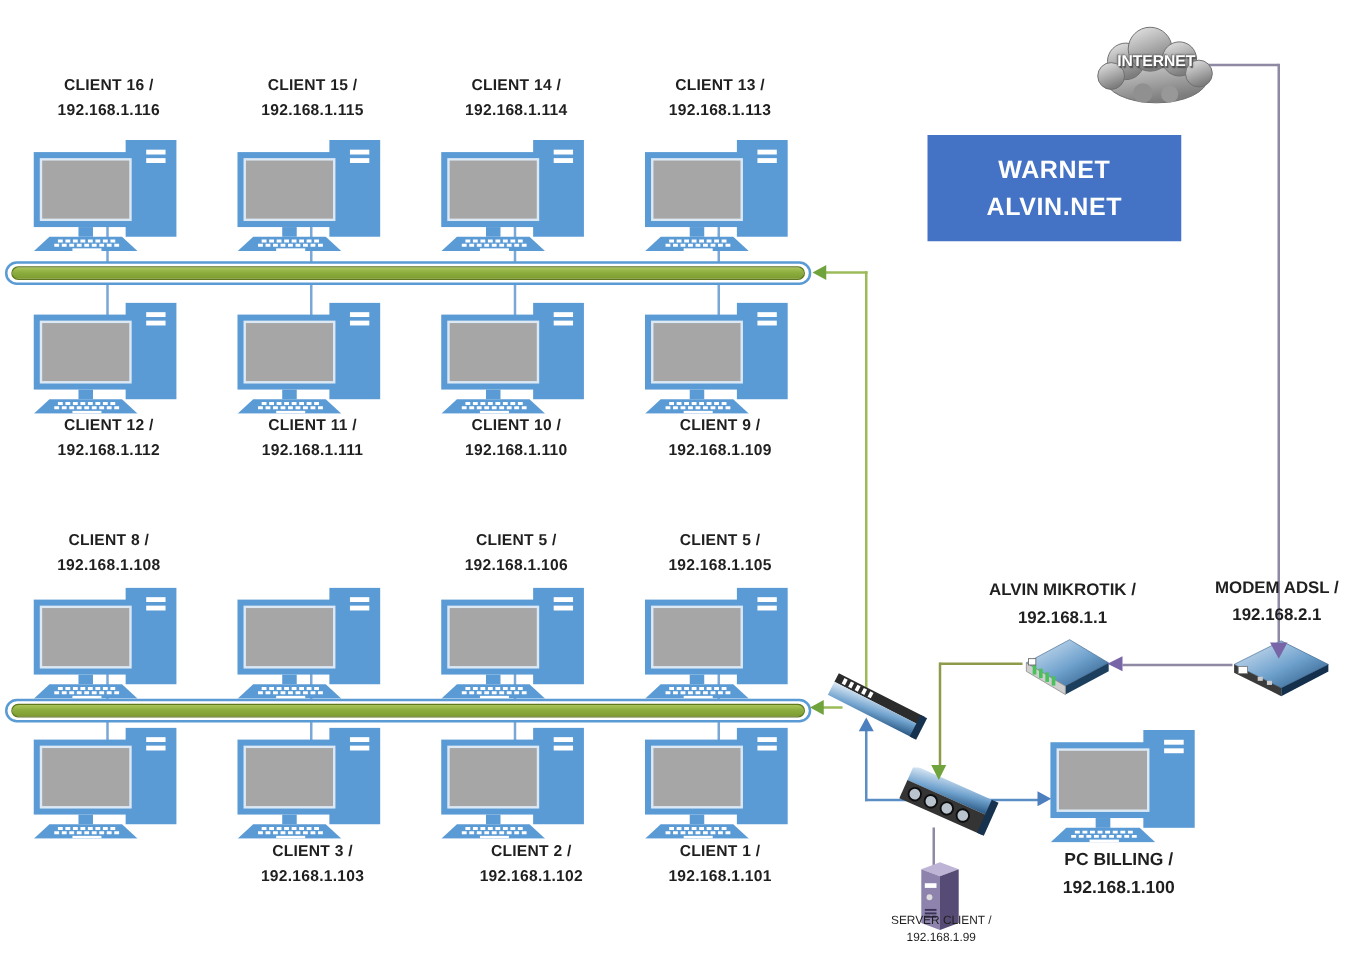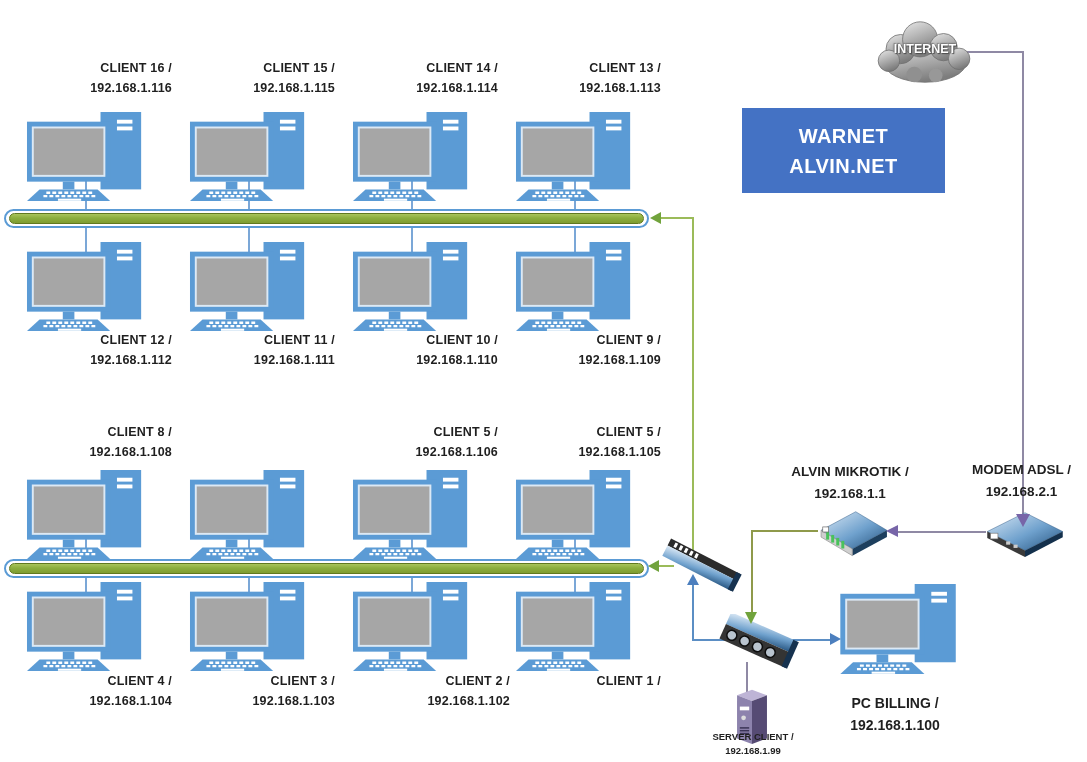--- a/index.html
+++ b/index.html
@@ -6,25 +6,25 @@
     --client_blue:#5B9BD5; --screen_gray:#A6A6A6; --banner_blue:#4472C4;
     --bus_green:#8CAE3E; --bus_green_dark:#60791F; --bus_outline:#5B9BD5;
     --line_green:#9BBB59; --line_olive:#8F9A4B; --line_blue:#5B8EC4;
     --line_blue_light:#7BA7D7; --line_purple:#8F89A4;
     --arrow_green:#71A33C; --arrow_blue:#4C7FBE; --arrow_purple:#7765A8;
     --text:#1F1F1F;
   }
   html,body{margin:0;padding:0;background:#fff}
   #canvas{position:relative;width:1087px;height:762px;background:#fff;overflow:hidden;
           font-family:"Liberation Sans",sans-serif;}
-  .lbl{position:absolute;width:170px;text-align:right;font-weight:bold;font-size:12.5px;
+  .lbl{position:absolute;width:170px;text-align:center;font-weight:bold;font-size:12.5px;
        line-height:20px;color:var(--text);z-index:5;letter-spacing:.2px}
   .dlbl{position:absolute;text-align:center;font-weight:bold;font-size:13.5px;line-height:22px;
         color:var(--text);z-index:5}
-  .slbl{position:absolute;text-align:center;font-weight:bold;font-size:9.5px;line-height:14px;
+  .slbl{position:absolute;text-align:center;font-weight:normal;font-size:9.5px;line-height:14px;
         color:var(--text);z-index:5}
   .plbl{position:absolute;text-align:center;font-weight:bold;font-size:14px;line-height:22px;
         color:var(--text);z-index:5}
   .icon{position:absolute;z-index:3}
   .dev{position:absolute;z-index:4}
   .pcb{fill:var(--client_blue)}
   .line{position:absolute;z-index:2}
   .cline{position:absolute;width:2px;background:var(--line_blue_light);z-index:3}
   .bus{position:absolute;left:4px;width:645px;height:19px;border:2px solid var(--bus_outline);
        border-radius:10px;background:#fff;box-sizing:border-box;z-index:4}
@@ -256,43 +256,40 @@
       <div>CLIENT 5 /</div>
       <div>192.168.1.105</div>
     </div>
   <svg class="icon" style="left:512px;top:470px" width="126" height="89">
       <use href="#pc-icon"></use>
     </svg>
 
   <svg class="icon" style="left:23px;top:582px" width="126" height="89">
       <use href="#pc-icon"></use>
     </svg>
-  <div class="lbl" style="left:2px;top:671px">
-      <div>CLIENT 4 /</div>
-      <div>192.168.1.104</div>
-    </div>
   <svg class="icon" style="left:186px;top:582px" width="126" height="89">
       <use href="#pc-icon"></use>
     </svg>
   <div class="lbl" style="left:165px;top:671px">
       <div>CLIENT 3 /</div>
       <div>192.168.1.103</div>
     </div>
   <svg class="icon" style="left:349px;top:582px" width="126" height="89">
       <use href="#pc-icon"></use>
     </svg>
   <div class="lbl" style="left:340px;top:671px">
       <div>CLIENT 2 /</div>
       <div>192.168.1.102</div>
     </div>
   <svg class="icon" style="left:512px;top:582px" width="126" height="89">
       <use href="#pc-icon"></use>
     </svg>
   <div class="lbl" style="left:491px;top:671px">
       <div>CLIENT 1 /</div>
+      <div>192.168.1.101</div>
     </div>
 
   <svg class="dev" style="left:872px;top:14px" width="106" height="78">
       <use href="#cloud-icon"></use>
     </svg>
   <div id="cloud-label">INTERNET</div>
   <div id="banner">
     <div>WARNET</div>
     <div>ALVIN.NET</div>
   </div>
@@ -352,18 +349,18 @@
       <use href="#server-icon"></use>
     </svg>
   <div class="slbl" style="left:688px;top:730px;width:130px">
     <div>SERVER CLIENT  /</div>
     <div>192.168.1.99</div>
   </div>
 
   <svg class="icon" style="left:836px;top:584px;z-index:4" width="128" height="90">
       <use href="#pc-icon"></use>
     </svg>
-  <div class="plbl" style="left:810px;top:692px;width:170px">
+  <div class="plbl" style="left:810px;top:676px;width:170px">
     <div>PC BILLING  /</div>
     <div>192.168.1.100</div>
   </div>
 
 </div>
 
 </body></html>

